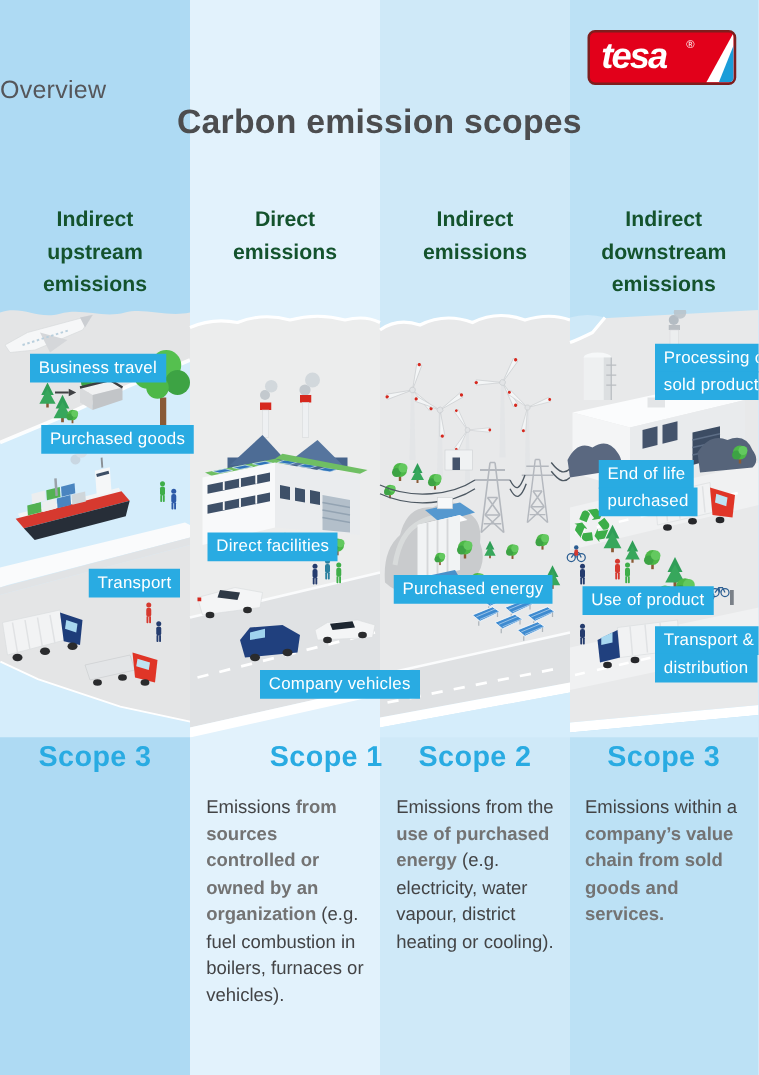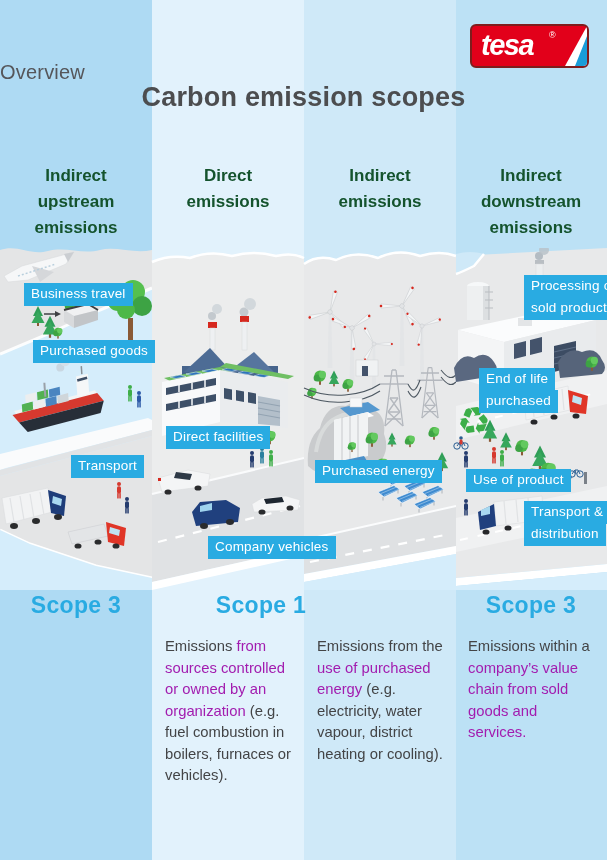--- a/index.html
+++ b/index.html
@@ -31,21 +31,21 @@
 
   .badge{position:absolute;background:#29abe2;color:#ffffff;font-size:13.5px;
     line-height:1;padding:4px 7px 5px 7px;white-space:nowrap;letter-spacing:.2px;}
 
   .scope{position:absolute;top:592px;width:152px;text-align:center;
     font-size:23px;font-weight:800;color:#29abe2;letter-spacing:.3px;}
   .sc1{left:0;} .sc2{left:152px;padding-left:33px;} .sc3{left:304px;} .sc4{left:455px;}
 
   .desc{position:absolute;top:636px;width:131px;font-size:14.8px;line-height:21.5px;color:#434446;}
   .d1{left:13px;} .d2{left:165px;} .d3{left:317px;} .d4{left:468px;}
-  .desc .b{font-weight:400;color:#a21caf;}
+  .desc .b{font-weight:700;color:#737373;}
 </style>
 </head>
 <body>
 
 <div class="poster">
 
   <div class="stripe s1"></div>
   <div class="stripe s2"></div>
   <div class="stripe s3"></div>
   <div class="stripe s4"></div>
@@ -418,19 +418,20 @@
   <div class="badge" style="left:524px;top:275px;">Processing of</div>
   <div class="badge" style="left:524px;top:297px;">sold product</div>
   <div class="badge" style="left:479px;top:368px;">End of life</div>
   <div class="badge" style="left:479px;top:390px;">purchased</div>
   <div class="badge" style="left:466px;top:469px;">Use of product</div>
   <div class="badge" style="left:524px;top:501px;">Transport &amp;</div>
   <div class="badge" style="left:524px;top:523px;">distribution</div>
 
   <div class="scope sc1">Scope 3</div>
   <div class="scope sc2">Scope 1</div>
+  <div class="scope sc3">Scope 2</div>
   <div class="scope sc4">Scope 3</div>
 
   <div class="desc d2"><span>Emissions </span><span class="b">from sources controlled or owned by an organization</span><span> (e.g. fuel combustion in boilers, furnaces or vehicles).</span></div>
   <div class="desc d3"><span>Emissions from the </span><span class="b">use of purchased energy</span><span> (e.g. electricity, water vapour, district heating or cooling).</span></div>
   <div class="desc d4"><span>Emissions within a </span><span class="b">company’s value chain from sold goods and services.</span></div>
 
 </div>
 
 </body></html>

